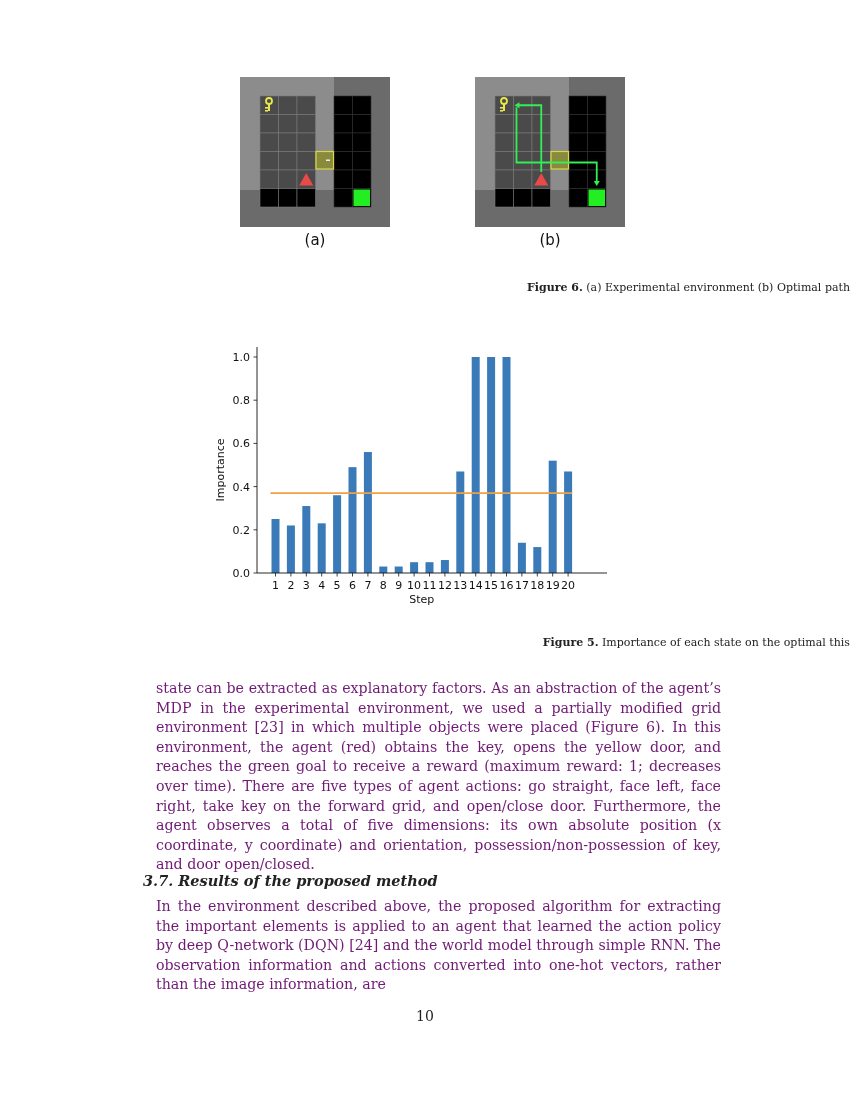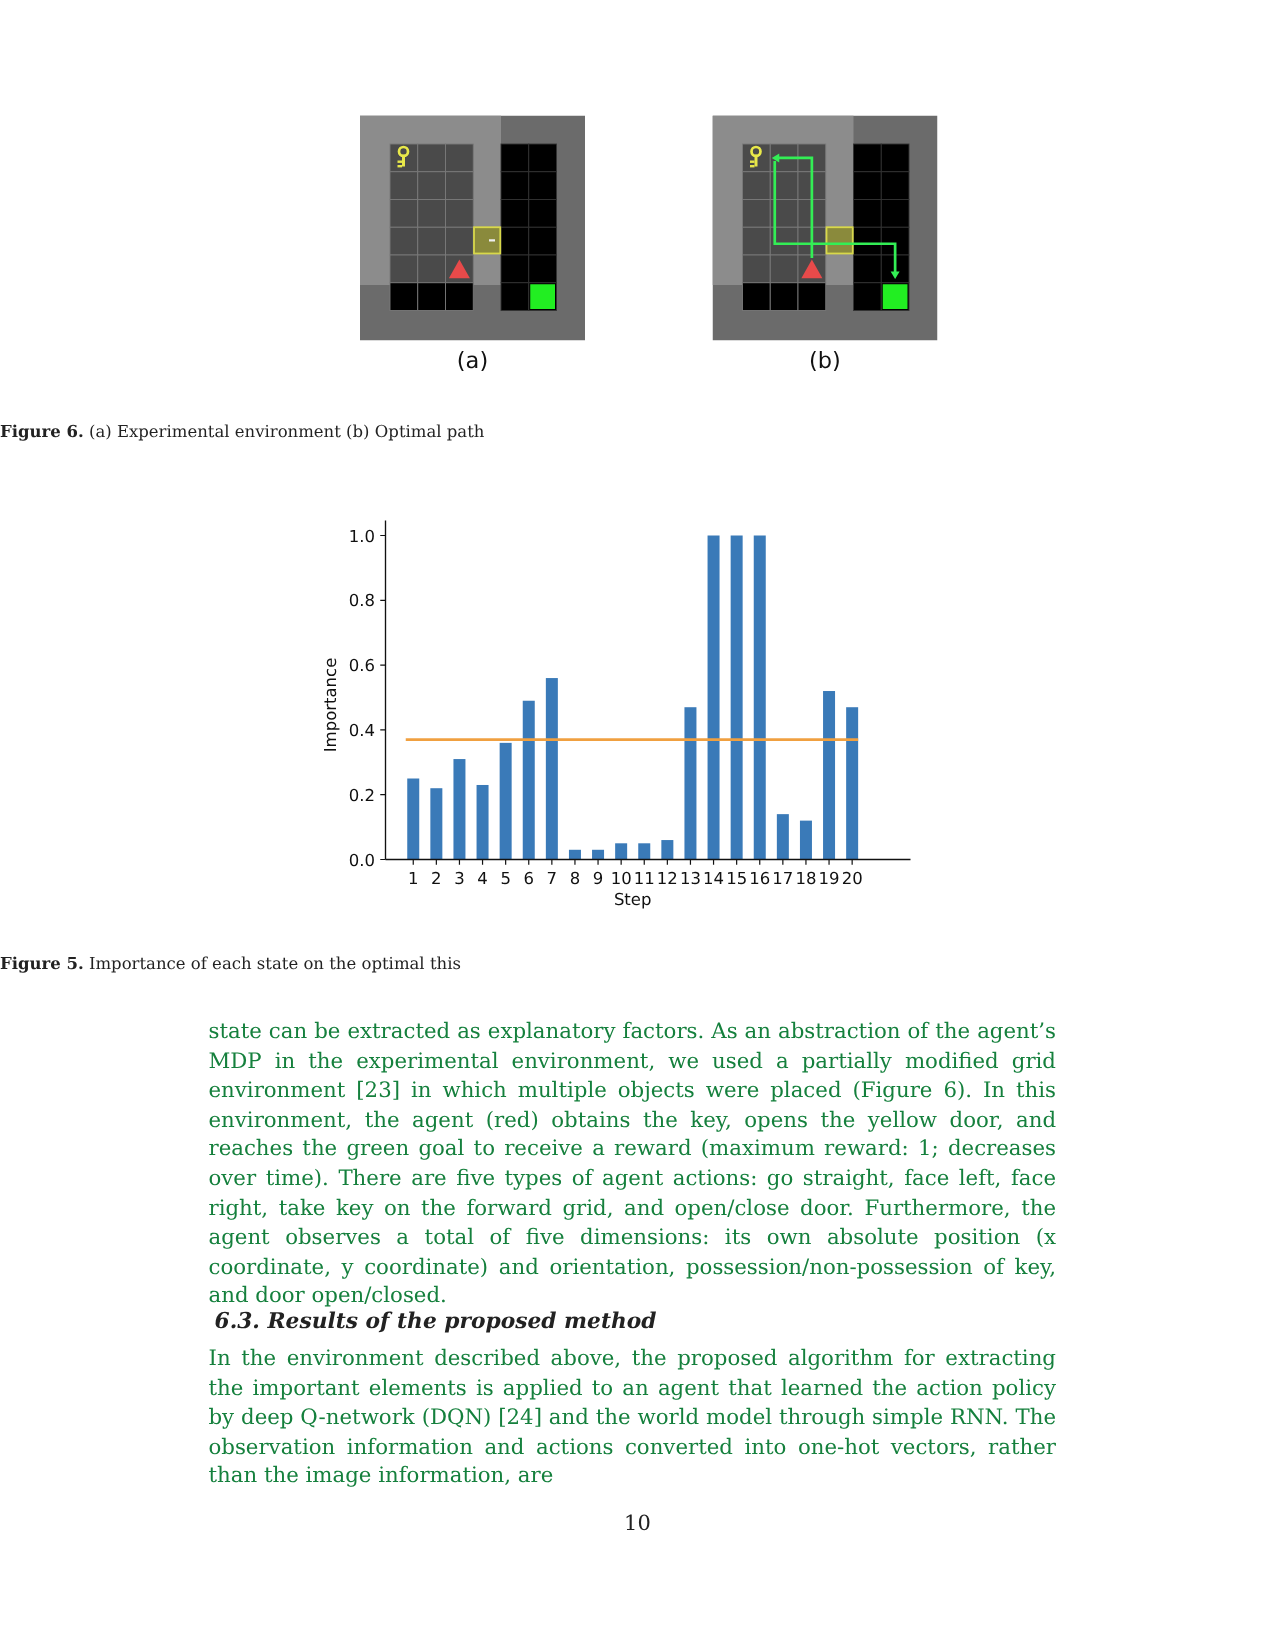--- a/index.html
+++ b/index.html
@@ -1,24 +1,24 @@
 <!DOCTYPE html>
 <html><head>
 <meta charset="utf-8">
 <style>
   html, body { margin:0; padding:0; background:#ffffff; }
   body { width:850px; height:1100px; position:relative; overflow:hidden; font-family:"DejaVu Serif", serif; color:#222; }
   .env { position:absolute; top:77px; width:150px; height:150px; }
   .env svg { display:block; }
   .sublabel { position:absolute; top:231px; width:150px; text-align:center; font-family:"DejaVu Sans", sans-serif; font-size:15px; color:#111; }
-  .caption { position:absolute; left:0; width:850px; text-align:left; font-size:11px; color:#222; }
+  .caption { position:absolute; left:0; width:850px; text-align:right; font-size:11px; color:#222; }
   .caption b { font-weight:bold; }
   #chart { position:absolute; left:205px; top:338px; }
   .chart-text { font-family:"DejaVu Sans", sans-serif; font-size:11px; fill:#111; }
-  .body-text { position:absolute; left:139px; width:565px; font-size:14.2px; line-height:19.6px; text-align:justify; color:#15803d; }
+  .body-text { position:absolute; left:156px; width:565px; font-size:14.2px; line-height:19.6px; text-align:justify; color:#701a75; }
   .body-text p { margin:0; text-align:justify; text-align-last:left; }
   .section-title { position:absolute; left:143px; top:872px; font-size:14.5px; font-weight:bold; font-style:italic; color:#222; }
   .page-num { position:absolute; left:0; width:850px; top:1008px; text-align:center; font-size:14px; color:#222; }
 </style>
 </head>
 <body>
 
 <div class="env" style="left:240px;">
   <svg width="150" height="150" viewBox="0 0 150 150">
       <rect x="0" y="0" width="150" height="150" fill="#6b6b6b"></rect>
@@ -209,19 +209,19 @@
 </svg>
 
 <div class="caption" style="top:636px;">
   <b>Figure 5.</b><span> Importance of each state on the optimal this</span>
 </div>
 
 <div class="body-text" style="top:679px;">
   <p>state can be extracted as explanatory factors. As an abstraction of the agent’s MDP in the experimental environment, we used a partially modified grid environment [23] in which multiple objects were placed (Figure 6). In this environment, the agent (red) obtains the key, opens the yellow door, and reaches the green goal to receive a reward (maximum reward: 1; decreases over time). There are five types of agent actions: go straight, face left, face right, take key on the forward grid, and open/close door. Furthermore, the agent observes a total of five dimensions: its own absolute position (x coordinate, y coordinate) and orientation, possession/non-possession of key, and door open/closed.</p>
 </div>
 
-<div class="section-title">6.3.  Results of the proposed method</div>
+<div class="section-title">3.7.  Results of the proposed method</div>
 
 <div class="body-text" style="top:897px;">
   <p>In the environment described above, the proposed algorithm for extracting the important elements is applied to an agent that learned the action policy by deep Q-network (DQN) [24] and the world model through simple RNN. The observation information and actions converted into one-hot vectors, rather than the image information, are</p>
 </div>
 
 <div class="page-num">10</div>
 
 </body></html>

